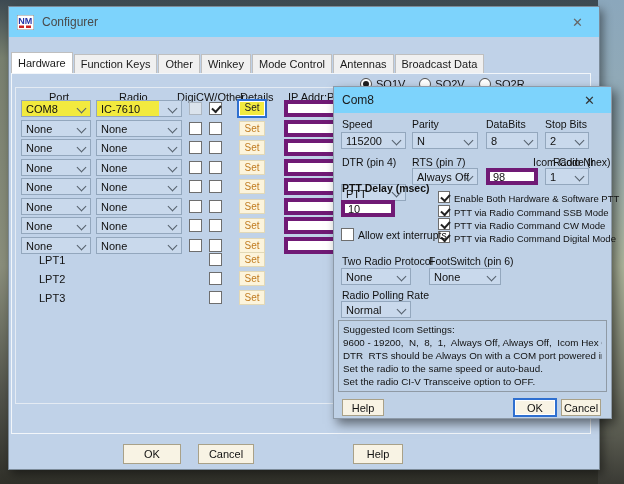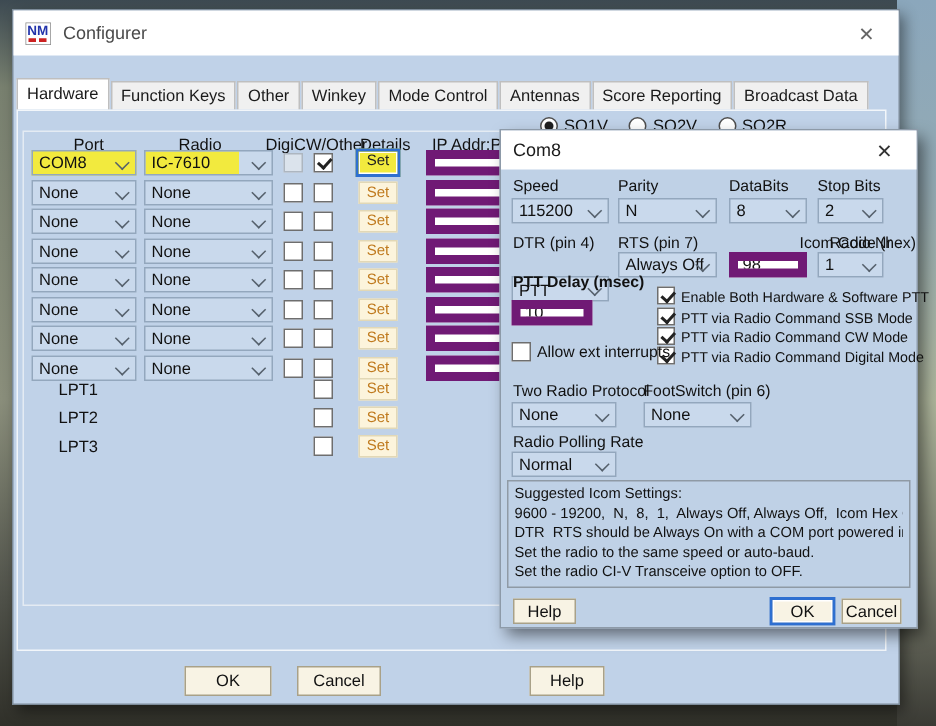--- a/index.html
+++ b/index.html
@@ -5,21 +5,21 @@
   html,body{margin:0;padding:0;}
   body{font-family:"Liberation Sans",sans-serif;}
   .desktop{position:relative;width:624px;height:484px;overflow:hidden;
     background:linear-gradient(180deg,#3d4a52 0%,#78806f 12%,#8a8e7b 55%,#50524a 82%,#303029 100%);}
   .desktop::after{content:"";position:absolute;right:0;top:0;width:26px;height:100%;z-index:0;
     background:linear-gradient(180deg,#8ba7bc 0%,#93aab4 25%,#aeb69c 55%,#76796a 80%,#3a3a34 100%);}
   
   .win{position:absolute;left:8px;top:6px;width:592px;height:464px;z-index:1;
     background:#c0d2e8;border:1px solid #7c8b99;box-sizing:border-box;
     box-shadow:3px 4px 9px rgba(0,0,0,.45);}
-  .titlebar{position:absolute;left:0;top:0;width:100%;height:30px;background:#ffffff;
+  .titlebar{position:absolute;left:0;top:0;width:100%;height:30px;background:#7dd3fc;
     display:flex;align-items:center;box-sizing:border-box;padding:0 8px;}
   .appicon{width:17px;height:15px;margin-right:8px;flex:0 0 auto;}
   .wtitle{font-size:12px;color:#4a4a4a;}
   .wclose{margin-left:auto;color:#666;font-size:13px;padding:2px 8px;cursor:default;}
   .tabstrip{position:absolute;left:2px;top:46px;height:21px;display:flex;align-items:flex-end;}
   .tab{background:#f0f0f0;border:1px solid #bfbfbf;border-bottom:none;font-size:11px;color:#1a1a1a;
     padding:3px 6px 3px 6px;height:13px;line-height:13px;margin-right:1px;white-space:nowrap;}
   .tab.active{background:#ffffff;height:15px;line-height:15px;font-weight:400;}
   .tabpane{position:absolute;left:2px;top:66px;width:580px;height:361px;background:#c0d2e8;
     border:1px solid #f2f6fa;box-sizing:border-box;}
@@ -39,21 +39,21 @@
   .combo.hl{background:#f2ea3e;}
   .combo.hl-part{background:linear-gradient(90deg,#f2ea3e 0 74%,#c9d9ec 74%);}
   .cb{position:absolute;width:13px;height:13px;background:#fff;border:1px solid #6e6e6e;box-sizing:border-box;}
   .cb.checked::after{content:"";position:absolute;left:2px;top:2px;width:7px;height:4px;
     border-left:2px solid #222;border-bottom:2px solid #222;transform:rotate(-48deg);}
   .cb.disabled{background:#dbe3ec;border-color:#adb6c0;}
   .setbtn{position:absolute;width:26px;height:15px;background:#fcf4dc;border:1px solid #e2d8b6;
     color:#c07b20;font-size:10px;text-align:center;line-height:13px;box-sizing:border-box;}
   .setbtn.focused{width:30px;height:19px;background:#f2ea3e;border:2px solid #2e6fd0;
     color:#222;box-shadow:inset 0 0 0 1px #fff;line-height:14px;}
-  .tfield{position:absolute;height:17px;background:#fff;border:6px solid #701a75;box-sizing:border-box;
+  .tfield{position:absolute;height:17px;background:#fff;border:4px solid #701a75;box-sizing:border-box;
     font-size:11px;padding:0 3px;font-family:inherit;color:#111;}
   .btn{position:absolute;background:#f8f3e4;border:1px solid #a9a188;font-size:11px;color:#111;
     display:flex;align-items:center;justify-content:center;box-sizing:border-box;}
   
   .dlg{position:absolute;left:333px;top:86px;width:279px;height:333px;z-index:3;
     background:#bfd1e6;border:1px solid #8d9aa8;box-sizing:border-box;
     box-shadow:4px 5px 10px rgba(0,0,0,.5);}
   .dlg .titlebar{height:26px;}
   .dlg .wtitle{color:#1a1a1a;}
   .dlg .lbl{font-size:10.5px;}
@@ -80,21 +80,20 @@
       <span class="wclose">✕</span>
     </div>
 
     <div class="tabstrip">
         <div class="tab active">Hardware</div>
         <div class="tab">Function Keys</div>
         <div class="tab">Other</div>
         <div class="tab">Winkey</div>
         <div class="tab">Mode Control</div>
         <div class="tab">Antennas</div>
-        <div class="tab">Score Reporting</div>
         <div class="tab">Broadcast Data</div>
       </div>
     <div class="tabpane"></div>
     <div class="groupframe"></div>
 
     <div class="radiogroup">
         <div class="ritem">
           <div class="rb sel"></div>
           <span>SO1V</span>
         </div>

